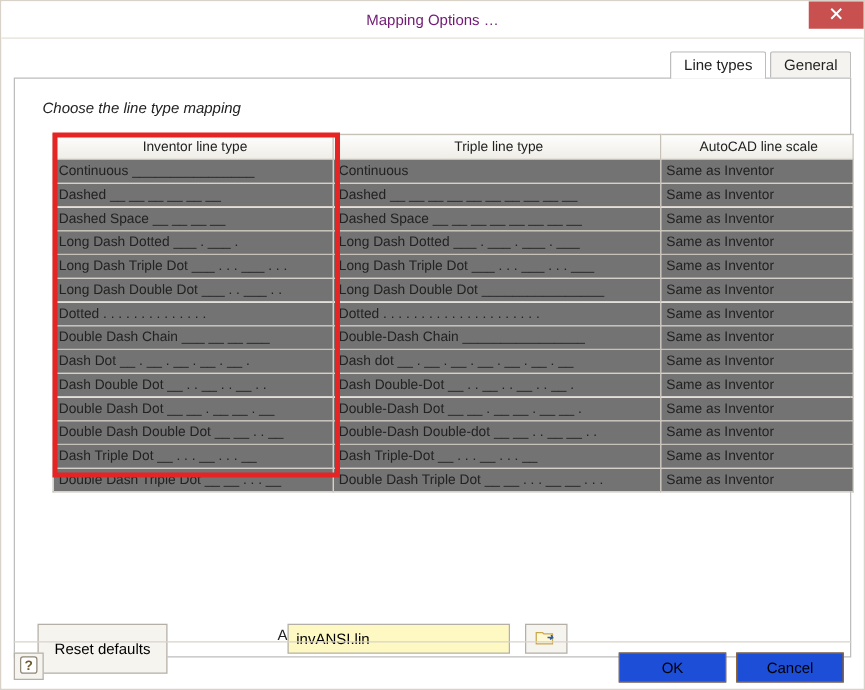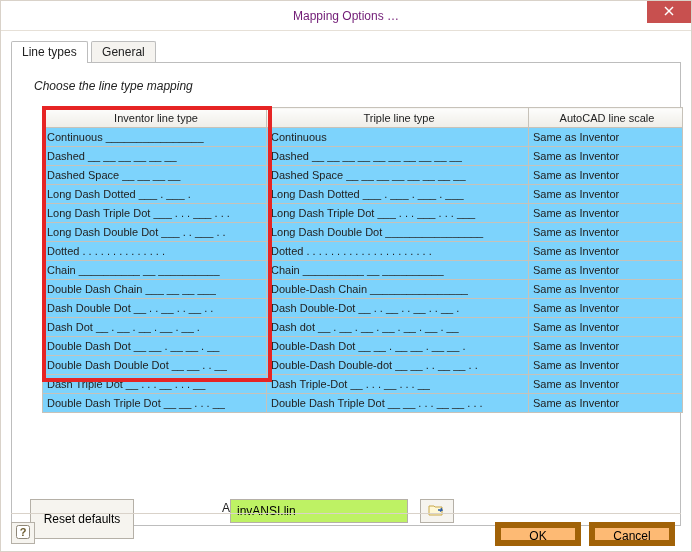--- a/index.html
+++ b/index.html
@@ -40,20 +40,21 @@
     line-height: 22px;
     font-size: 13px;
     cursor: pointer;
   }
   .client {
     padding: 10px 10px 0 10px;
   }
   .tabstrip {
     height: 22px;
     position: relative;
+    text-align: right;
   }
   .tab {
     display: inline-block;
     height: 22px;
     line-height: 20px;
     padding: 0 10px;
     font-size: 12px;
     border: 1px solid #bdbdbd;
     background: #fdfdfd;
     border-bottom: none;
@@ -93,21 +94,21 @@
   }
   table.grid th, table.grid td {
     border: 1px solid #c7c2b9;
     padding-left: 4px;
     height: 18px;
     line-height: 16px;
     font-size: 11px;
     font-weight: normal;
     overflow: hidden;
     white-space: nowrap;
-    background: #7dd3fc;
+    background: #737373;
   }
   table.grid th {
     background: linear-gradient(#fdfdfc, #efede7);
     text-align: center;
     height: 20px;
   }
   col.c1 { width: 224px; }
   col.c2 { width: 262px; }
   col.c3 { width: 154px; }
   .highlight {
@@ -144,21 +145,21 @@
     font-family: inherit;
     cursor: pointer;
   }
   .filepath {
     position: absolute;
     left: 204px;
     top: 0;
     height: 24px;
     width: 178px;
     border: 1px solid #b5b0a7;
-    background: #bef264;
+    background: #fef9c3;
     font-size: 12px;
     font-family: inherit;
     padding: 0 6px;
   }
   .browse-btn {
     position: absolute;
     left: 394px;
     top: 0;
     height: 24px;
     width: 34px;
@@ -186,22 +187,22 @@
     border: 1px solid #b5b0a7;
     background: #f6f4ef;
     cursor: pointer;
     padding: 0;
   }
   .ok-btn, .cancel-btn {
     position: absolute;
     top: 8px;
     height: 24px;
     width: 86px;
-    border: 6px solid #a16207;
-    background: #fdba74;
+    border: 1px solid #a16207;
+    background: #1d4ed8;
     font-size: 12px;
     font-family: inherit;
     cursor: pointer;
   }
   .ok-btn { right: 100px; }
   .cancel-btn { right: 6px; }
 </style>
 </head>
 <body>
 
@@ -268,37 +269,32 @@
               <td>Long Dash Double  Dot ___ . . ___ . .</td>
               <td>Long Dash Double Dot ________________</td>
               <td>Same as Inventor</td>
             </tr>
             <tr>
               <td>Dotted . . . . . . . . . . . . . .</td>
               <td>Dotted . . . . . . . . . . . . . . . . . . . . .</td>
               <td>Same as Inventor</td>
             </tr>
             <tr>
-              <td>Chain __________ __ __________</td>
-              <td>Chain __________ __ __________</td>
-              <td>Same as Inventor</td>
-            </tr>
-            <tr>
               <td>Double Dash Chain ___ __ __ ___</td>
               <td>Double-Dash Chain ________________</td>
               <td>Same as Inventor</td>
             </tr>
             <tr>
+              <td>Dash Dot __ . __ . __ . __ . __ .</td>
+              <td>Dash dot __ . __ . __ . __ . __ . __ . __</td>
+              <td>Same as Inventor</td>
+            </tr>
+            <tr>
               <td>Dash Double Dot __ . . __ . . __ . .</td>
               <td>Dash Double-Dot __ . . __ . . __ . . __ .</td>
-              <td>Same as Inventor</td>
-            </tr>
-            <tr>
-              <td>Dash Dot __ . __ . __ . __ . __ .</td>
-              <td>Dash dot __ . __ . __ . __ . __ . __ . __</td>
               <td>Same as Inventor</td>
             </tr>
             <tr>
               <td>Double Dash Dot __ __ . __ __ . __</td>
               <td>Double-Dash Dot __ __ . __ __ . __ __ .</td>
               <td>Same as Inventor</td>
             </tr>
             <tr>
               <td>Double Dash Double Dot __ __ . . __</td>
               <td>Double-Dash Double-dot __ __ . . __ __ . .</td>

